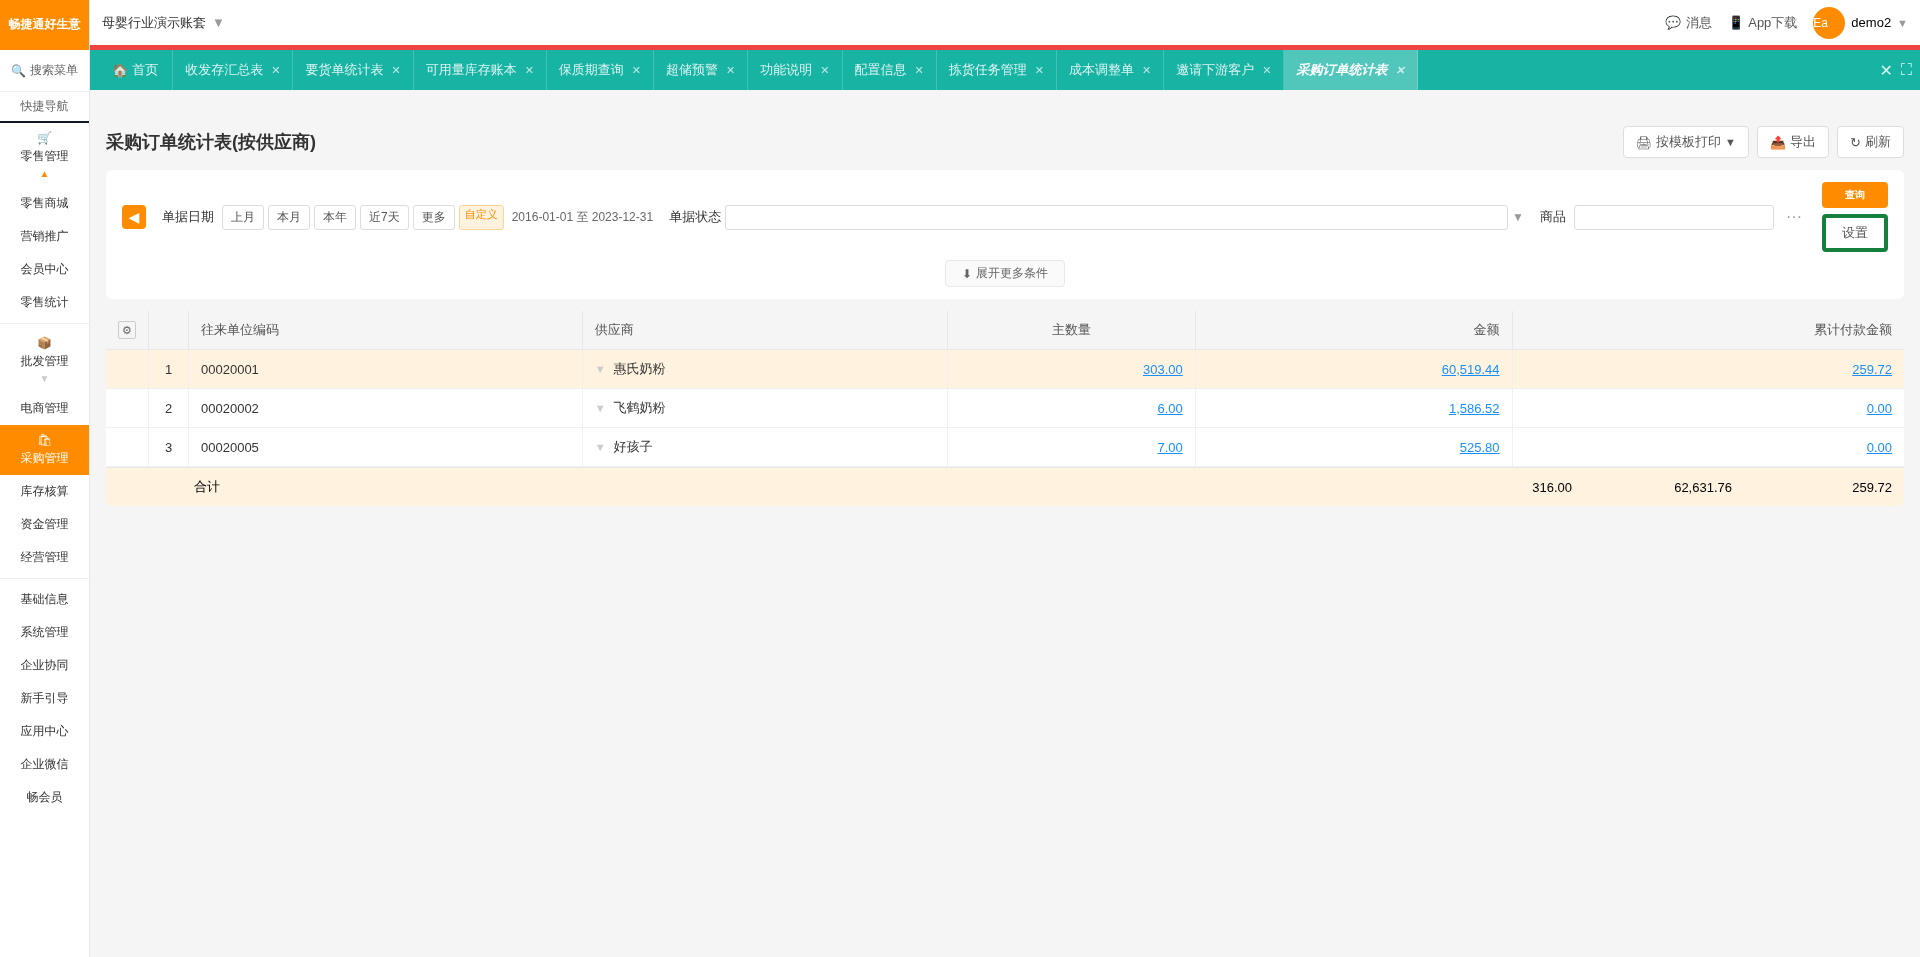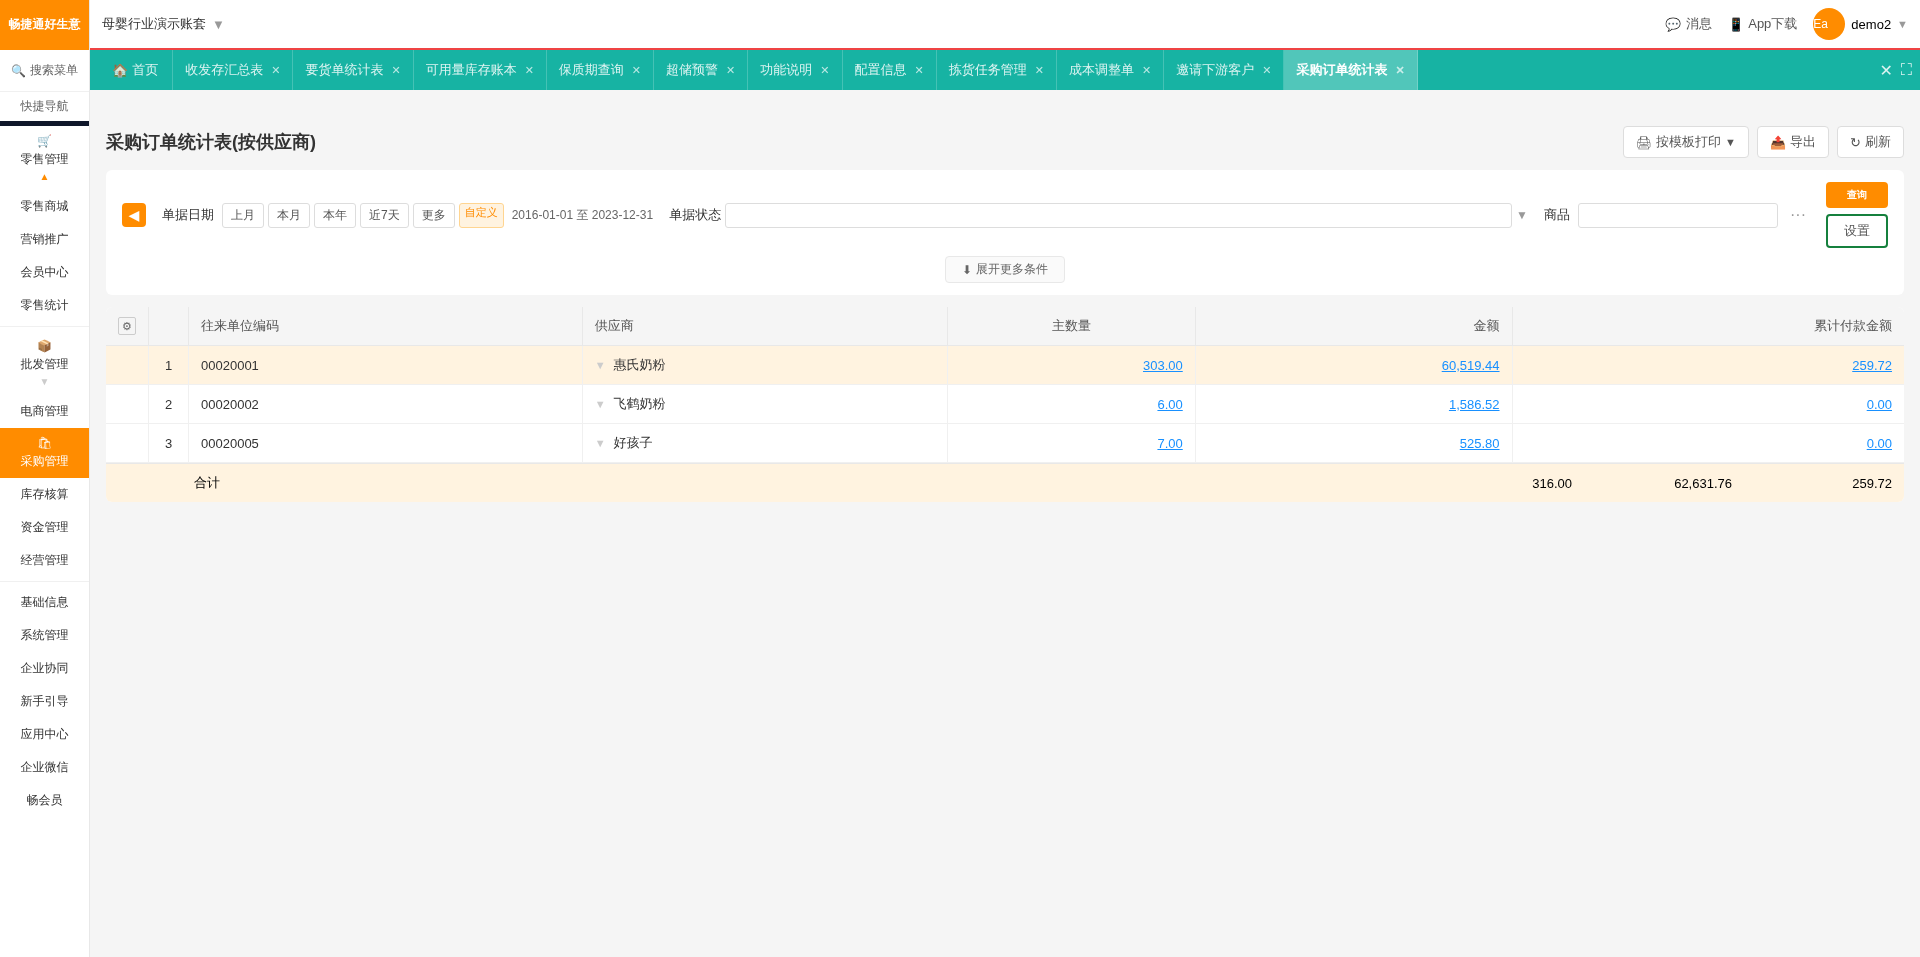--- a/index.html
+++ b/index.html
@@ -4,41 +4,41 @@
   <style>
     * { margin: 0; padding: 0; box-sizing: border-box; }
     body { font-family: 'Microsoft YaHei', Arial, sans-serif; font-size: 13px; background: #f5f5f5; width: 1920px; height: 957px; overflow: hidden; display: flex; }
 
     
     .sidebar { width: 90px; background: #fff; display: flex; flex-direction: column; border-right: 1px solid #e8e8e8; flex-shrink: 0; height: 957px; overflow-y: auto; }
     .sidebar-logo { height: 50px; background: #ff8c00; display: flex; align-items: center; justify-content: center; }
     .sidebar-logo-text { color: #fff; font-size: 12px; font-weight: bold; text-align: center; line-height: 1.3; }
     .sidebar-search { padding: 8px 6px; border-bottom: 1px solid #f0f0f0; }
     .sidebar-search-btn { width: 100%; background: none; border: none; color: #666; font-size: 12px; cursor: pointer; padding: 4px 0; display: flex; align-items: center; justify-content: center; gap: 4px; }
-    .sidebar-nav-section { border-bottom: 5px solid #0f172a; }
+    .sidebar-nav-section { border-bottom: 2px solid #0f172a; }
     .sidebar-nav-label { padding: 6px 8px; color: #666; font-size: 12px; display: flex; align-items: center; justify-content: center; }
     .sidebar-item { padding: 8px 4px; text-align: center; color: #333; font-size: 12px; cursor: pointer; display: flex; flex-direction: column; align-items: center; gap: 3px; }
     .sidebar-item.active { background: #ff8c00; color: #fff; }
     .sidebar-divider { height: 1px; background: #f0f0f0; margin: 4px 0; }
 
     
     .main-area { flex: 1; display: flex; flex-direction: column; height: 957px; overflow: hidden; }
 
     
-    .topbar { height: 50px; background: #fff; border-bottom: 2px solid #ef4444; display: flex; align-items: center; padding: 0 12px; gap: 8px; }
+    .topbar { height: 50px; background: #fff; border-bottom: 5px solid #ef4444; display: flex; align-items: center; padding: 0 12px; gap: 8px; }
     .topbar-workspace { display: flex; align-items: center; gap: 6px; color: #333; font-size: 13px; flex: 1; }
     .topbar-actions { display: flex; align-items: center; gap: 16px; }
     .topbar-action-btn { display: flex; align-items: center; gap: 4px; color: #555; font-size: 13px; cursor: pointer; background: none; border: none; }
     .topbar-user { display: flex; align-items: center; gap: 6px; cursor: pointer; }
     .topbar-avatar { width: 32px; height: 32px; border-radius: 50%; background: #ff8c00; display: flex; align-items: center; justify-content: flex-start; color: #fff; font-size: 12px; }
 
     
     .nav-tabs { height: 40px; background: #17b3a3; display: flex; align-items: center; padding: 0 8px; gap: 0; overflow-x: auto; }
     .nav-tab { display: flex; align-items: center; gap: 4px; padding: 0 12px; height: 40px; color: rgba(255,255,255,0.85); font-size: 13px; cursor: pointer; white-space: nowrap; border-right: 1px solid rgba(255,255,255,0.2); flex-shrink: 0; }
-    .nav-tab.active { background: rgba(255,255,255,0.25); color: #fff; font-weight: bold; }
+    .nav-tab.active { background: rgba(255,255,255,0.25); color: #fff; font-weight: bold; font-style: italic; }
     .nav-tab-close { color: rgba(255,255,255,0.7); font-size: 11px; margin-left: 4px; cursor: pointer; }
     .nav-tab-home { padding: 0 14px; font-size: 13px; }
     .nav-tabs-end { display: flex; align-items: center; gap: 8px; margin-left: auto; }
     .nav-tabs-end-btn { color: rgba(255,255,255,0.85); cursor: pointer; background: none; border: none; font-size: 16px; }
 
     
     .page-content { flex: 1; background: #f5f5f5; overflow-y: auto; padding: 16px; margin-top: 20px; }
 
     
     .page-header { display: flex; align-items: center; justify-content: space-between; margin-bottom: 12px; }
@@ -57,21 +57,21 @@
     .filter-date-btns { display: flex; gap: 4px; }
     .filter-date-btn { padding: 3px 8px; border: 1px solid #ddd; border-radius: 3px; background: #fff; cursor: pointer; color: #555; font-size: 12px; }
     .filter-date-range { display: flex; align-items: center; gap: 4px; color: #666; font-size: 12px; }
     .filter-select { display: flex; align-items: center; gap: 4px; flex: 1; min-width: 200px; }
     .filter-select-input { flex: 1; padding: 4px 8px; border: 1px solid #ddd; border-radius: 3px; font-size: 13px; color: #333; }
     .filter-select-arrow { color: #999; font-size: 12px; }
     .filter-goods-label { color: #333; font-size: 13px; white-space: nowrap; }
     .filter-goods-input { flex: 1; min-width: 200px; padding: 4px 8px; border: 1px solid #ddd; border-radius: 3px; font-size: 13px; }
     .filter-more-btn { width: 24px; height: 24px; display: flex; align-items: center; justify-content: center; color: #999; cursor: pointer; font-size: 16px; }
     .btn-query { padding: 6px 20px; background: #ff8c00; color: #fff; border: none; border-radius: 4px; cursor: pointer; font-size: 10px; font-weight: bold; }
-    .btn-settings { padding: 6px 16px; background: #fff; color: #555; border: 2px solid #15803d; border-radius: 4px; cursor: pointer; font-size: 13px; }
+    .btn-settings { padding: 6px 16px; background: #fff; color: #555; border: 4px solid #15803d; border-radius: 4px; cursor: pointer; font-size: 13px; }
     .filter-expand-row { display: flex; align-items: center; justify-content: center; margin-top: 8px; }
     .filter-expand-btn { display: flex; align-items: center; gap: 4px; color: #666; font-size: 12px; cursor: pointer; padding: 4px 16px; border: 1px solid #e8e8e8; border-radius: 4px; background: #fafafa; }
 
     
     .table-container { background: #fff; border-radius: 6px; overflow: hidden; }
     table { width: 100%; border-collapse: collapse; }
     thead tr { background: #f5f5f5; }
     th { padding: 10px 12px; text-align: left; font-size: 13px; color: #555; font-weight: normal; border-bottom: 1px solid #e8e8e8; border-right: 1px solid #e8e8e8; white-space: nowrap; }
     th:last-child { border-right: none; }
     td { padding: 10px 12px; font-size: 13px; color: #333; border-bottom: 1px solid #f0f0f0; border-right: 1px solid #f0f0f0; }

